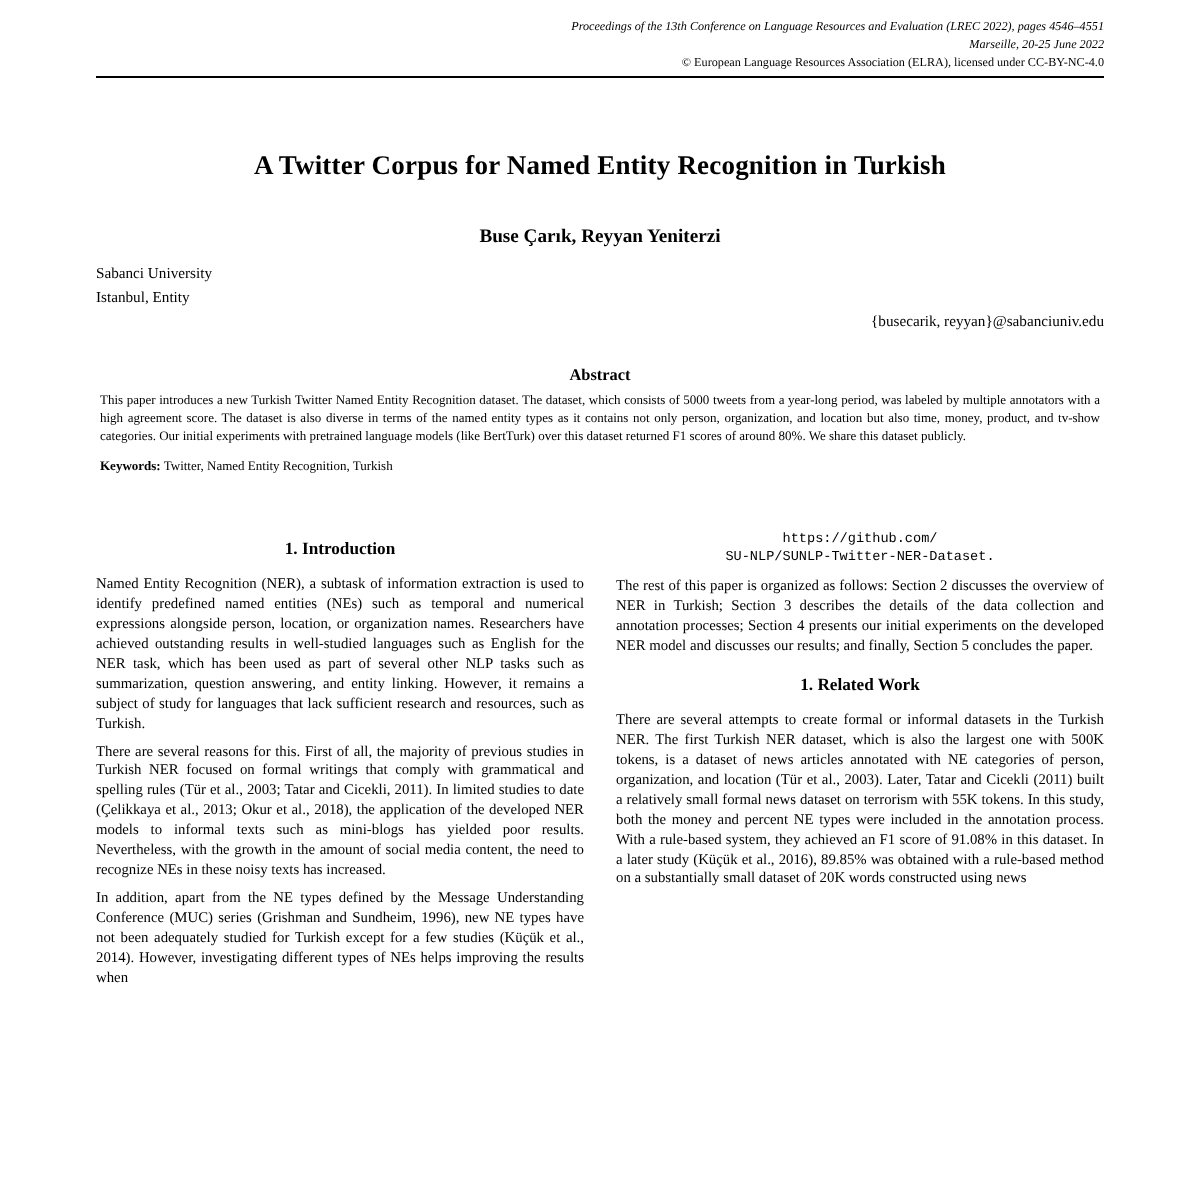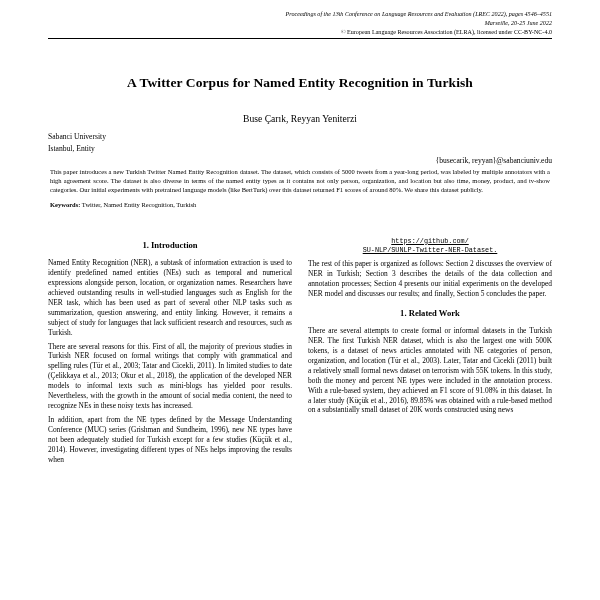--- a/index.html
+++ b/index.html
@@ -40,21 +40,21 @@
   .title {
     text-align: center;
     font-size: 13.5px;
     font-weight: bold;
     margin-top: 36px;
     letter-spacing: 0.1px;
   }
   .authors {
     text-align: center;
     font-size: 9.6px;
-    font-weight: normal;
+    font-weight: bold;
     margin-top: 22px;
   }
   .affil {
     text-align: left;
     font-size: 7.6px;
     margin-top: 7px;
     line-height: 1.55;
   }
   .email {
     text-align: right;
@@ -109,21 +109,20 @@
   p.para + p.para {
     margin-top: 4px;
   }
   .mono {
     font-family: "Liberation Mono", monospace;
     font-size: 6.8px;
   }
   .url-line {
     display: block;
     text-align: center;
-    text-decoration: underline;
   }
 </style>
 </head>
 <body>
 
 <div class="page">
 
   <div class="header-block">
     <div class="header-line1">Proceedings of the 13th Conference on Language Resources and Evaluation (LREC 2022), pages 4546–4551</div>
     <div class="header-line2">Marseille, 20-25 June 2022</div>
@@ -131,20 +130,21 @@
   </div>
   <hr class="header-rule">
 
   <div class="title">A Twitter Corpus for Named Entity Recognition in Turkish</div>
 
   <div class="authors">Buse Çarık, Reyyan Yeniterzi</div>
   <div class="affil">Sabanci University</div>
   <div class="affil" style="margin-top:0">Istanbul, Entity</div>
   <div class="email">{busecarik, reyyan}@sabanciuniv.edu</div>
 
+  <div class="abstract-head">Abstract</div>
   <div class="abstract-body">This paper introduces a new Turkish Twitter Named Entity Recognition dataset. The dataset, which consists of 5000 tweets from a year-long period, was labeled by multiple annotators with a high agreement score. The dataset is also diverse in terms of the named entity types as it contains not only person, organization, and location but also time, money, product, and tv-show categories. Our initial experiments with pretrained language models (like BertTurk) over this dataset returned F1 scores of around 80%. We share this dataset publicly.</div>
   <div class="keywords">
     <b>Keywords:</b>
     <span>Twitter, Named Entity Recognition, Turkish</span>
   </div>
 
   <div class="columns">
 
     <div class="col">
       <div class="sec-head">1.    Introduction</div>

